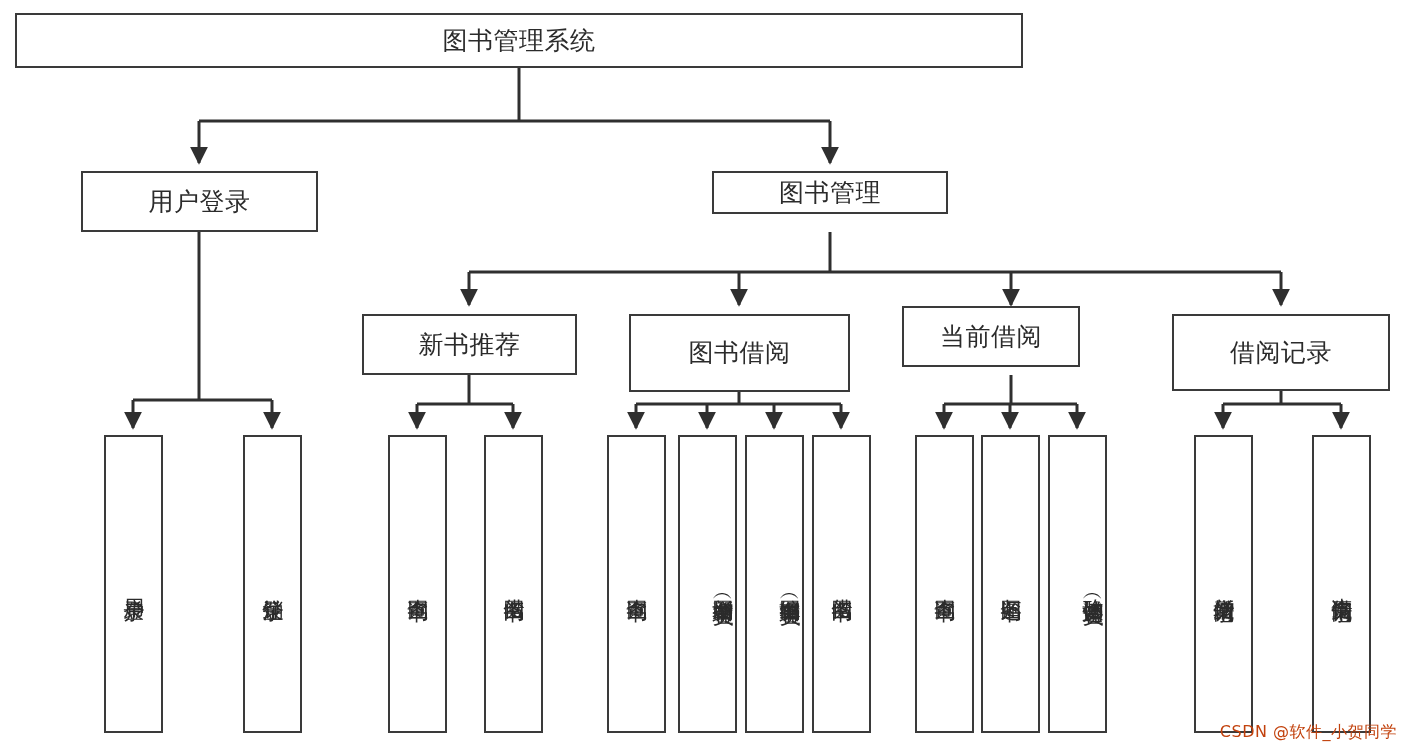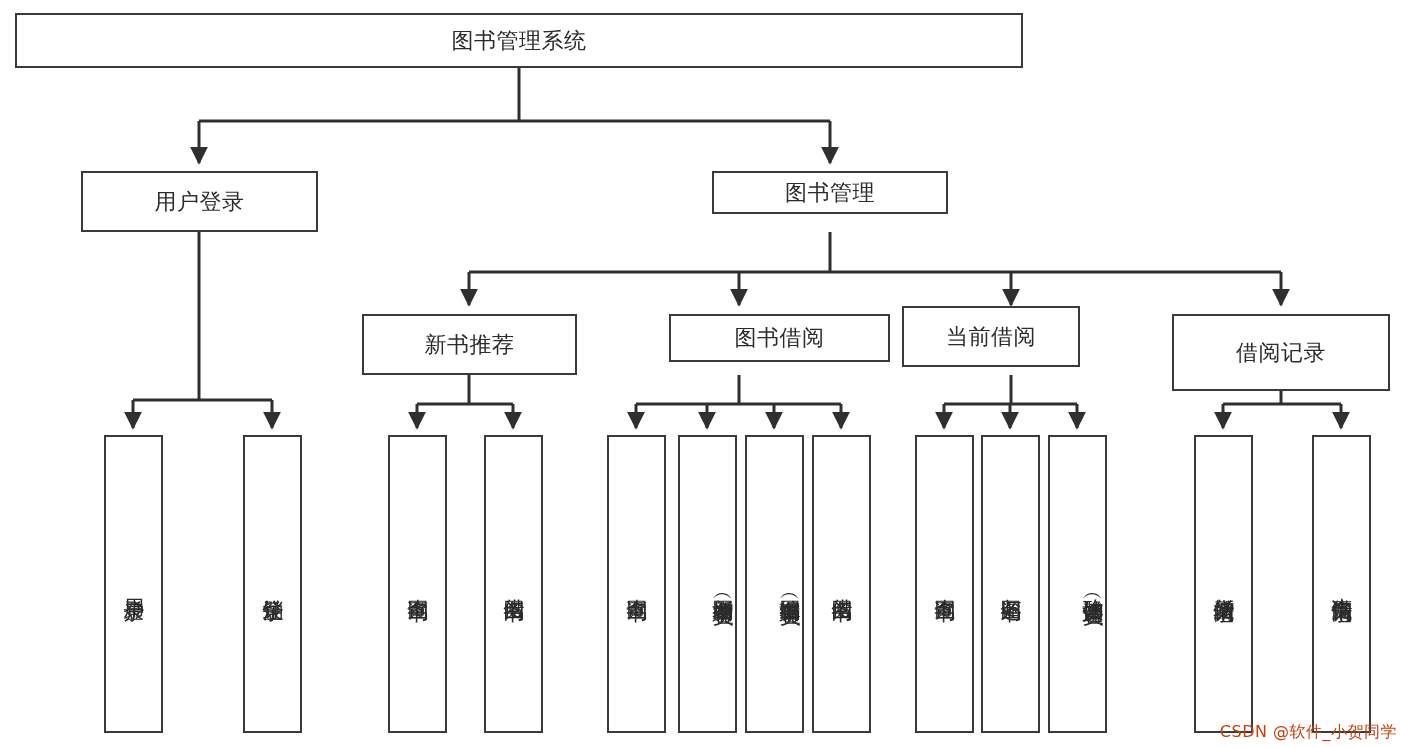--- a/index.html
+++ b/index.html
@@ -30,21 +30,21 @@
     box-sizing: border-box;
     border: 2px solid #3a3a3a;
     background: #ffffff;
     display: flex;
     align-items: center;
     justify-content: center;
     color: #2b2b2b;
     line-height: 1.18;
   }
   .node.h {
-    font-size: 22px;
+    font-size: 25px;
     letter-spacing: 0.5px;
   }
   .node.v {
     writing-mode: vertical-rl;
     text-orientation: upright;
     font-size: 21px;
     letter-spacing: 1px;
     align-items: flex-start;
     justify-content: center;
     padding-top: 4px;
@@ -125,21 +125,21 @@
   <div class="node h" style="left:81px; top:171px; width:237px; height:61px;">
     <span>用户登录</span>
   </div>
   <div class="node h" style="left:712px; top:171px; width:236px; height:43px;">
     <span>图书管理</span>
   </div>
 
   <div class="node h" style="left:362px; top:314px; width:215px; height:61px;">
     <span>新书推荐</span>
   </div>
-  <div class="node h" style="left:629px; top:314px; width:221px; height:48px;margin-left:40px;">
+  <div class="node h" style="left:629px; top:314px; width:221px; height:78px;">
     <span>图书借阅</span>
   </div>
   <div class="node h" style="left:902px; top:306px; width:178px; height:61px;">
     <span>当前借阅</span>
   </div>
   <div class="node h" style="left:1172px; top:314px; width:218px; height:77px;">
     <span>借阅记录</span>
   </div>
 
   <div class="node v mid" style="left:104px; top:435px; width:59px; height:298px;">

